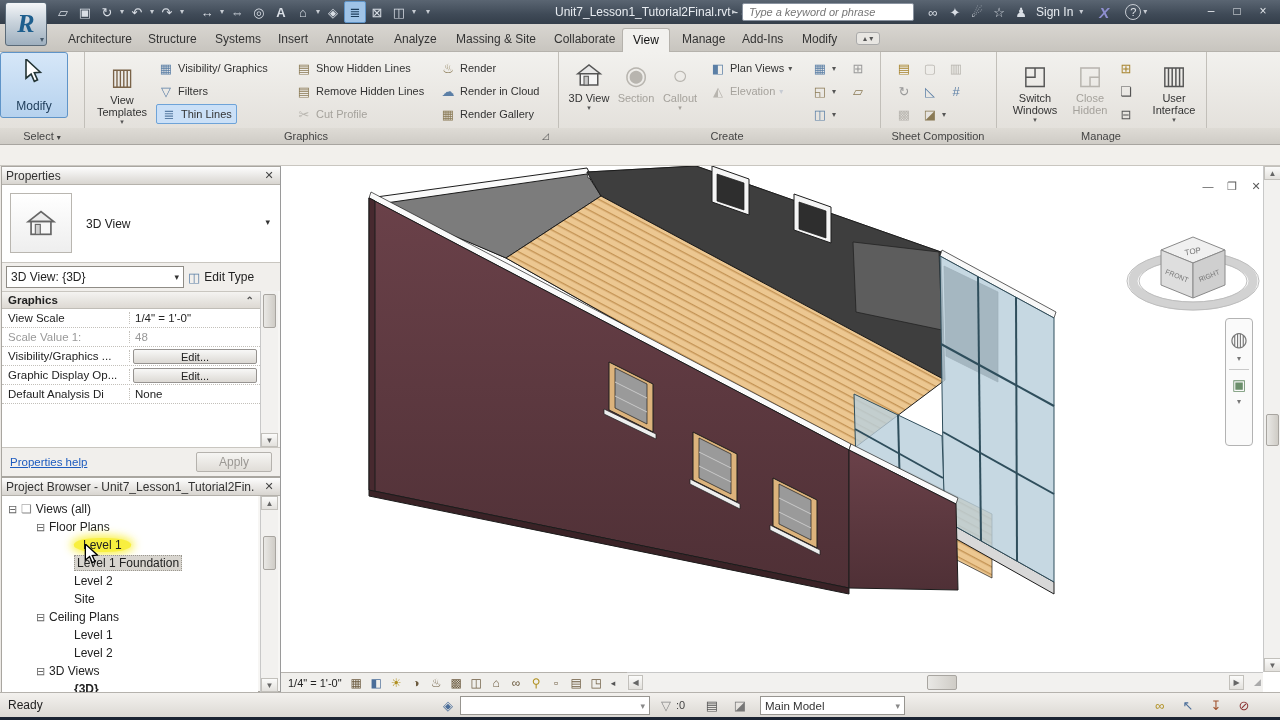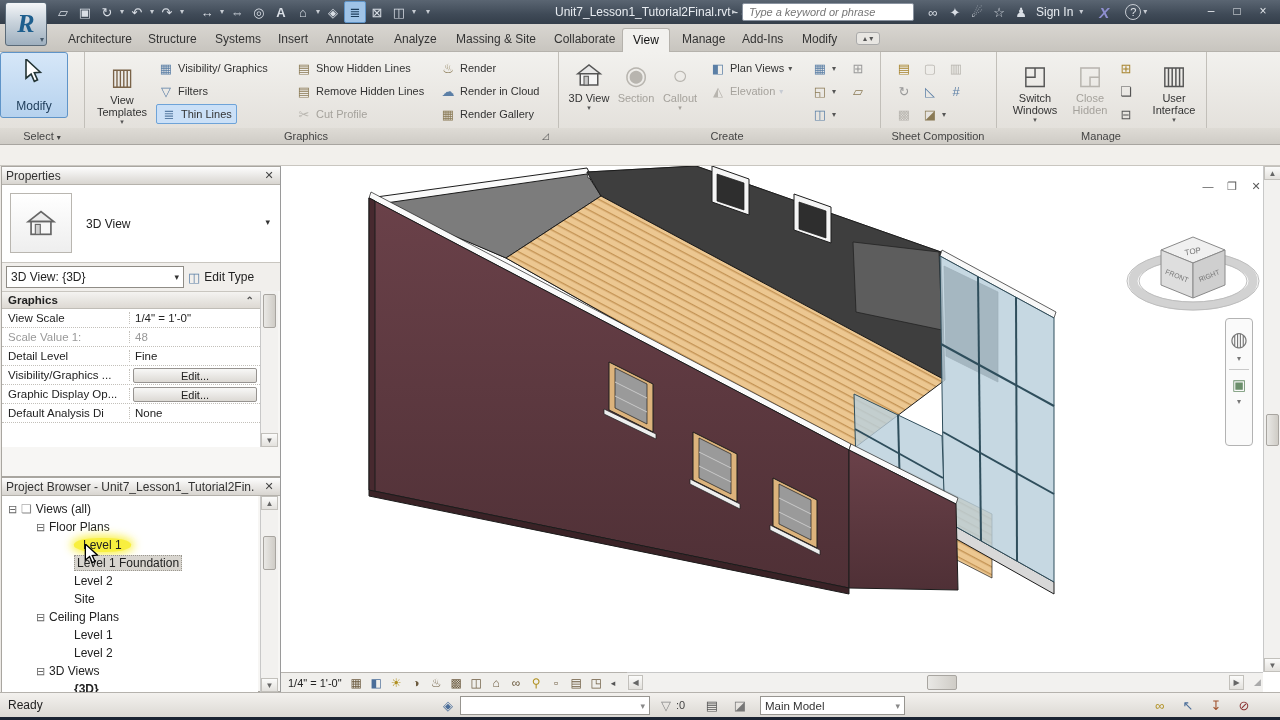--- a/index.html
+++ b/index.html
@@ -371,39 +371,39 @@
       </div>
       <div class="prow">
         <span class="lab">View Scale</span>
         <span class="val">1/4" = 1'-0"</span>
       </div>
       <div class="prow" style="color:#999;">
         <span class="lab">Scale Value    1:</span>
         <span class="val">48</span>
       </div>
       <div class="prow">
-        <span class="lab">Detail Level</span>
-        <span class="val">Fine</span>
-      </div>
-      <div class="prow">
         <span class="lab">Visibility/Graphics ...</span>
         <span class="editbtn">Edit...</span>
       </div>
       <div class="prow">
         <span class="lab">Graphic Display Op...</span>
         <span class="editbtn">Edit...</span>
       </div>
       <div class="prow">
         <span class="lab">Default Analysis Di</span>
         <span class="val">None</span>
       </div>
     </div>
     <div class="sbv" style="left:258px;top:124px;width:18px;height:156px;">
       <div class="thumb" style="left:2px;top:3px;width:13px;height:34px;"></div>
       <div class="arr" style="bottom:0;">▼</div>
+    </div>
+    <div class="pfoot">
+      <span class="plink">Properties help</span>
+      <span class="applybtn">Apply</span>
     </div>
   </div>
 
   <div class="panel" style="left:1px;top:477px;width:280px;height:215px;">
     <div class="phead">
       <span style="overflow:hidden;white-space:nowrap;width:248px;">Project Browser - Unit7_Lesson1_Tutorial2Fin...</span>
       <span class="x">✕</span>
     </div>
     <div style="position:absolute;left:0;top:18px;width:256px;height:196px;background:#fff;overflow:hidden;">
       <div class="trow" style="left:6px;top:4px;">

